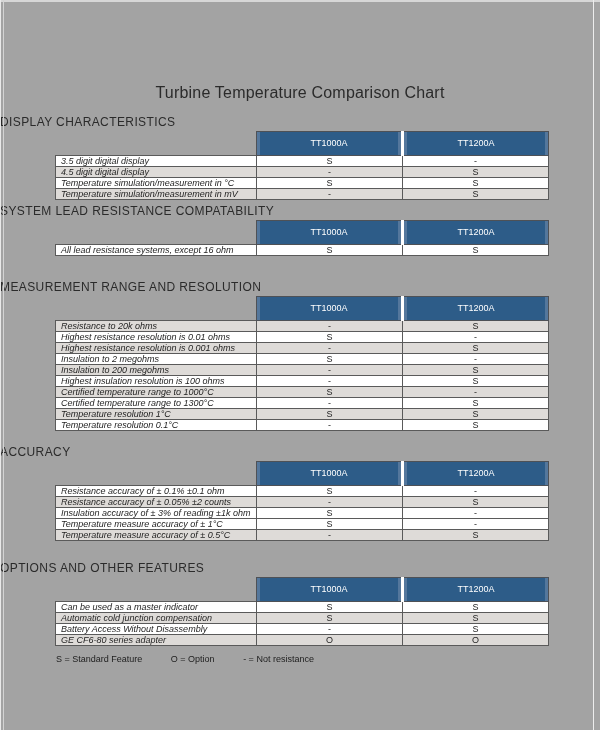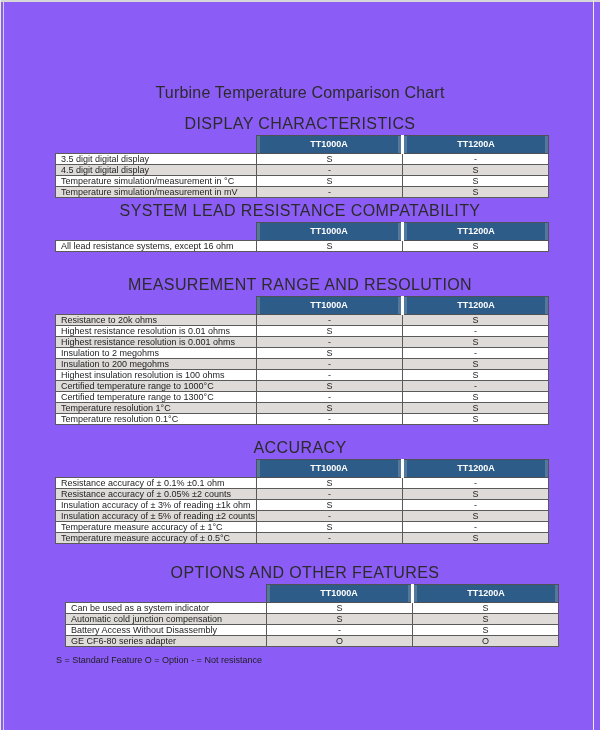--- a/index.html
+++ b/index.html
@@ -6,21 +6,21 @@
   html, body { width: 600px; height: 730px; }
   body {
     font-family: "Liberation Sans", sans-serif;
     color: #222;
     background: #fdfdfd;
   }
   .page {
     position: relative;
     width: 600px;
     height: 730px;
-    background: #8b5cf6;
+    background: #a3a3a3;
     overflow: hidden;
   }
   
   .edge-top    { position: absolute; top: 0;   left: 0; right: 0; height: 2px; background: #d7d7d7; }
   .edge-left   { position: absolute; top: 0;   left: 3px; bottom: 0; width: 1px; background: #d3d3d3; }
   .edge-left2  { position: absolute; top: 0;   left: 0;   bottom: 0; width: 1px; background: #e9e9e9; }
   .edge-right  { position: absolute; top: 0;   right: 6px; bottom: 0; width: 1px; background: #ededed; }
 
   .title {
     padding-top: 84px;
@@ -29,69 +29,68 @@
     font-weight: 400;
     color: #2b2b2b;
     letter-spacing: 0.2px;
   }
 
   .section { margin-top: 23px; }
   .section.s0 { margin-top: 13px; }
   .section.s1 { margin-top: 4px; }
   .section.s2 { margin-top: 24px; }
   .section.s3 { margin-top: 14px; }
-  .section.s4 { margin-top: 20px; padding-left: 10px; }
+  .section.s4 { margin-top: 20px; }
 
   .section h2 {
-    text-align: center;
-    font-size: 16px;
+    font-size: 12px;
     font-weight: 400;
     color: #2b2b2b;
     letter-spacing: 0.4px;
     margin-bottom: 2px;
   }
 
   table {
     border-collapse: collapse;
     table-layout: fixed;
     width: 493px;
     margin-left: 55px;
     font-size: 9px;
   }
   th.blank { width: 201px; border: none; background: transparent; }
   th.model {
     width: 146px;
     background: var(--header-blue, #2d5c88);
     color: #fff;
     font-size: 9px;
-    font-weight: 700;
-    height: 18px;
+    font-weight: 400;
+    height: 24px;
     line-height: 11px;
     border: 1px solid #4e5156;
     box-shadow: inset 3px 0 0 var(--header-bevel, #54779c), inset -3px 0 0 var(--header-bevel, #54779c);
   }
   th.model.second { border-left: 3px solid #ffffff; }
   td {
     border: 1px solid #5a5a5a;
     height: 11px;
     line-height: 10px;
     font-size: 9px;
     color: #1e1e1e;
     background: #ffffff;
   }
-  td.label { padding-left: 5px; text-align: left; }
+  td.label { padding-left: 5px; text-align: left; font-style: italic; }
   td.val   { text-align: center; }
   tr.alt td { background: var(--row-alt, #dedbd8); }
 
   .legend {
     margin: 8px 0 0 56px;
     font-size: 9px;
     color: #1e1e1e;
   }
-  .legend span { }
+  .legend span { margin-right: 26px; }
 </style>
 </head>
 <body>
 
 <div class="page">
   <div class="edge-top"></div>
   <div class="edge-left2"></div>
   <div class="edge-left"></div>
   <div class="edge-right"></div>
 
@@ -234,25 +233,20 @@
             <tr class="alt">
               <td class="label">Resistance accuracy of ± 0.05% ±2 counts</td>
               <td class="val">-</td>
               <td class="val">S</td>
             </tr>
             <tr>
               <td class="label">Insulation accuracy of ± 3% of reading ±1k ohm</td>
               <td class="val">S</td>
               <td class="val">-</td>
             </tr>
-            <tr class="alt">
-              <td class="label">Insulation accuracy of ± 5% of reading ±2 counts</td>
-              <td class="val">-</td>
-              <td class="val">S</td>
-            </tr>
             <tr>
               <td class="label">Temperature measure accuracy of ± 1°C</td>
               <td class="val">S</td>
               <td class="val">-</td>
             </tr>
             <tr class="alt">
               <td class="label">Temperature measure accuracy of ± 0.5°C</td>
               <td class="val">-</td>
               <td class="val">S</td>
             </tr>
@@ -264,21 +258,21 @@
         <table>
           <thead>
             <tr>
               <th class="blank"></th>
               <th class="model">TT1000A</th>
               <th class="model second">TT1200A</th>
             </tr>
           </thead>
           <tbody>
             <tr>
-              <td class="label">Can be used as a system indicator</td>
+              <td class="label">Can be used as a master indicator</td>
               <td class="val">S</td>
               <td class="val">S</td>
             </tr>
             <tr class="alt">
               <td class="label">Automatic cold junction compensation</td>
               <td class="val">S</td>
               <td class="val">S</td>
             </tr>
             <tr>
               <td class="label">Battery Access Without Disassembly</td>

